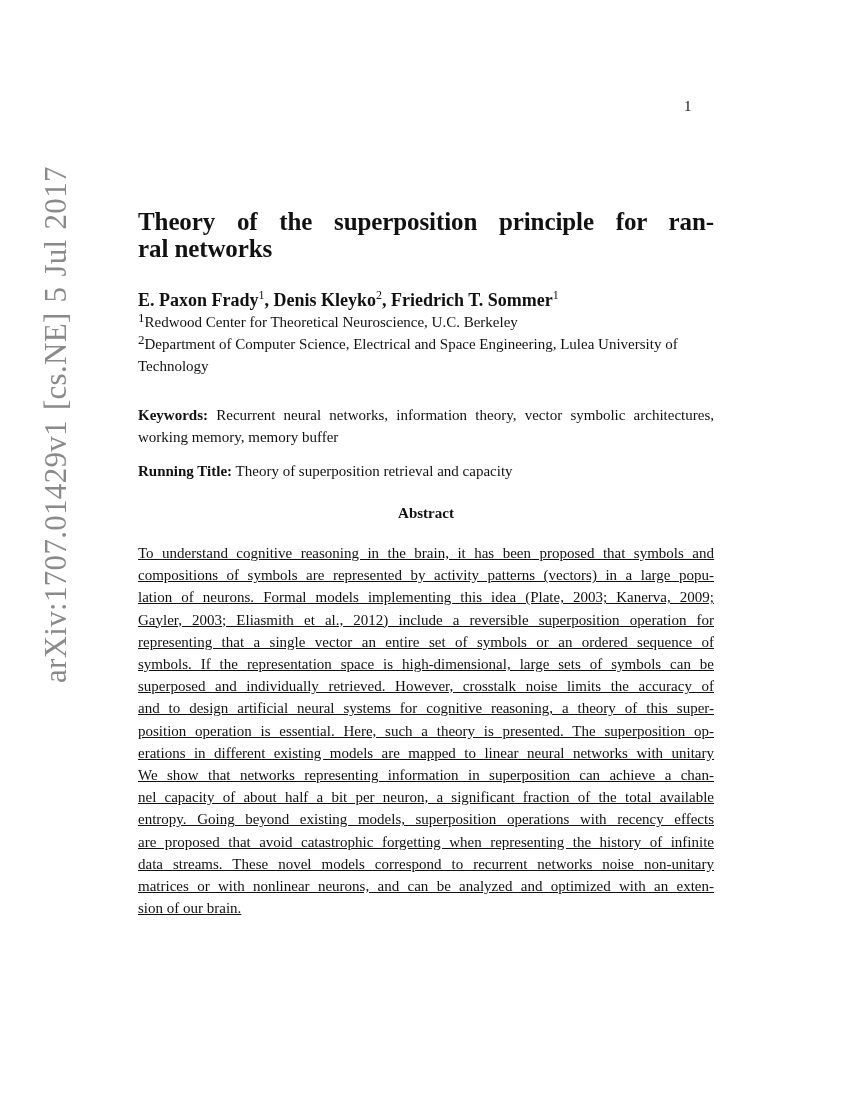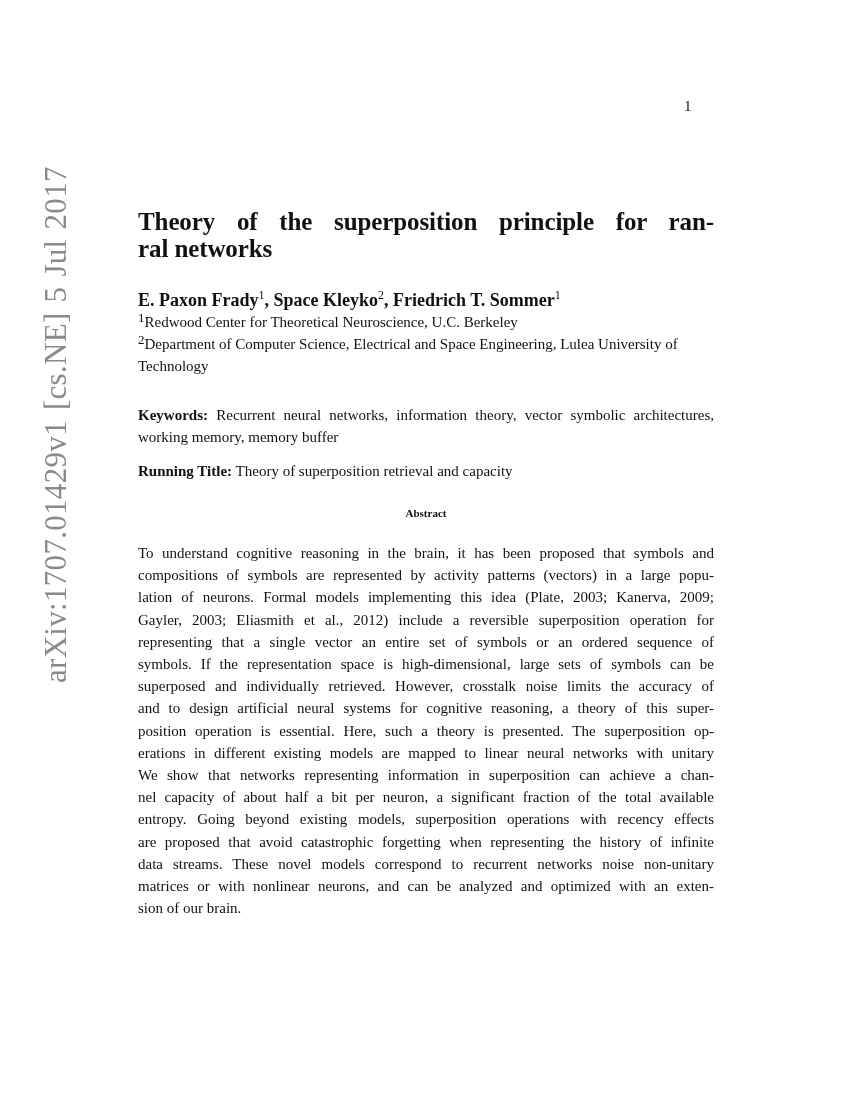--- a/index.html
+++ b/index.html
@@ -76,29 +76,30 @@
     .running {
       margin-top: 12px;
       font-size: 15px;
       line-height: 22px;
     }
     .label { font-weight: bold; margin-top: 28px; }
     .abstract-heading {
       margin-top: 20px;
       text-align: center;
       font-weight: bold;
-      font-size: 11px;
+      font-size: 15px;
       line-height: 22px;
     }
     .abstract-body {
       margin-top: 18px;
       font-size: 15px;
       line-height: 22.2px;
       text-align: justify;
       hyphens: manual;
+      text-decoration: underline;
     }
     .abstract-body .aline {
       display: block;
       text-align: justify;
       text-align-last: justify;
       white-space: nowrap;
     }
     .abstract-body .aline.last { text-align-last: left; }
   </style>
 </head>
@@ -109,21 +110,21 @@
 <div class="arxiv-stamp">arXiv:1707.01429v1  [cs.NE]  5 Jul 2017</div>
 
 <div class="content">
   <h1 class="title">
     <span class="tline">Theory of the superposition principle for ran-</span>
     <span class="tline last">ral networks</span>
   </h1>
 
   <div class="authors">
     <span>E. Paxon Frady</span><sup>1</sup>,
-    <span>Space Kleyko</span><sup>2</sup>,
+    <span>Denis Kleyko</span><sup>2</sup>,
     <span>Friedrich T. Sommer</span><sup>1</sup>
   </div>
 
   <div class="affil">
     <sup>1</sup><span>Redwood Center for Theoretical Neuroscience, U.C. Berkeley</span>
   </div>
   <div class="affil">
     <sup>2</sup><span>Department of Computer Science, Electrical and Space Engineering, Lulea University of Technology</span>
   </div>
 

